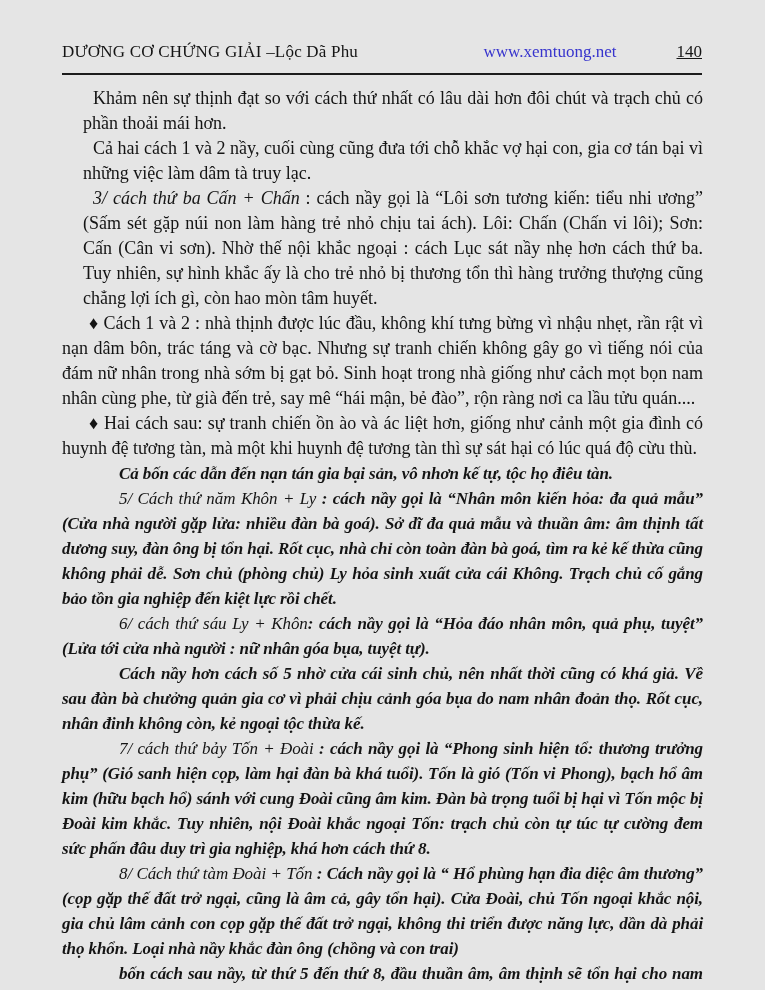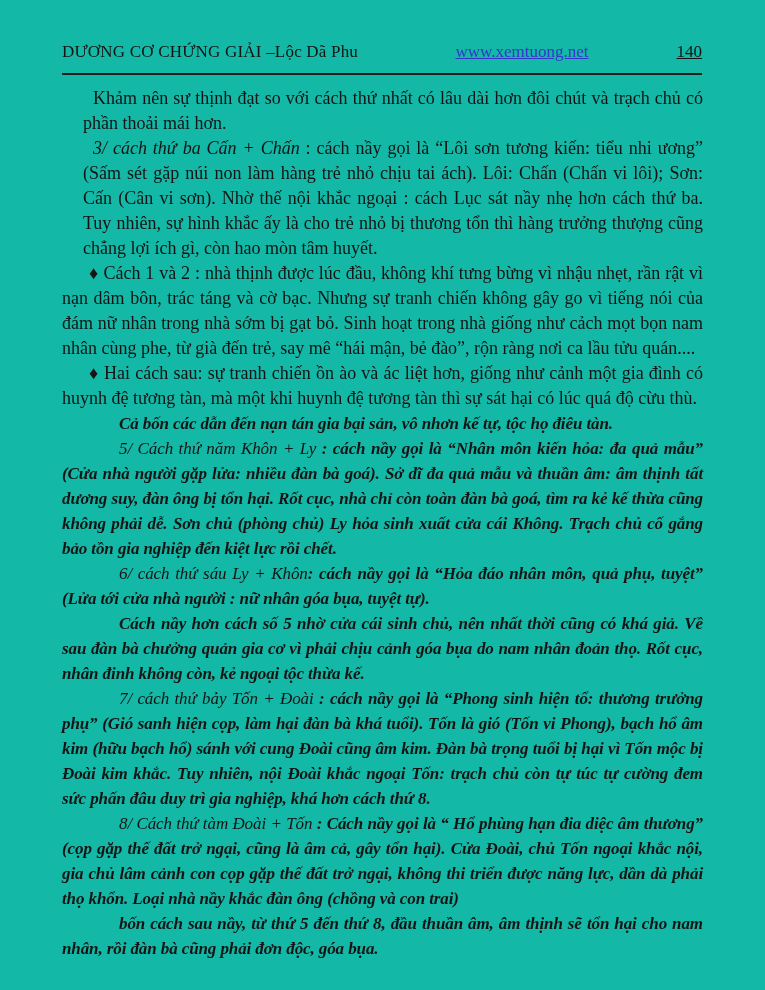--- a/index.html
+++ b/index.html
@@ -12,37 +12,36 @@
     height: 990px;
     overflow: hidden;
     font-family: "Liberation Serif", "DejaVu Serif", serif;
     color: #141414;
   }
   .page {
     width: 765px;
     height: 990px;
     box-sizing: border-box;
     padding: 42px 60px 0 62px;
-    background: #14b8a6;
+    background: #e5e5e5;
   }
   header.page-header {
     display: flex;
     align-items: baseline;
     font-size: 17px;
     width: 640px;
   }
   .hdr-title {
     flex: 1 1 auto;
     letter-spacing: 0.2px;
     white-space: nowrap;
   }
   .hdr-link {
     color: #3734cd;
-    text-decoration: underline;
-    margin-right: 88px;
+    margin-right: 60px;
     white-space: nowrap;
     cursor: pointer;
   }
   .hdr-page {
     white-space: nowrap;
     text-decoration: underline;
   }
   .hdr-rule {
     width: 640px;
     border-bottom: 2px solid #1c1c1c;
@@ -82,20 +81,21 @@
 
 <div class="page">
   <header class="page-header">
     <span class="hdr-title">DƯƠNG CƠ CHỨNG GIẢI –Lộc Dã Phu</span>
     <a class="hdr-link">www.xemtuong.net</a>
     <span class="hdr-page">140</span>
   </header>
   <div class="hdr-rule"></div>
   <main class="doc-body" id="doc-body">
       <p class="para upper"><span class="seg-r">Khảm nên sự thịnh đạt so với cách thứ nhất có lâu dài hơn đôi chút và trạch chủ có phần thoải mái hơn.</span></p>
+      <p class="para upper"><span class="seg-r">Cả hai cách 1 và 2 nầy, cuối cùng cũng đưa tới chỗ khắc vợ hại con, gia cơ tán bại vì những việc làm dâm tà truy lạc.</span></p>
       <p class="para upper"><span class="seg-i">3/ cách thứ ba Cấn + Chấn</span><span class="seg-r"> : cách nầy gọi là “Lôi sơn tương kiến: tiểu nhi ương” (Sấm sét gặp núi non làm hàng trẻ nhỏ chịu tai ách). Lôi: Chấn (Chấn vi lôi); Sơn: Cấn (Cân vi sơn). Nhờ thế nội khắc ngoại : cách Lục sát nầy nhẹ hơn cách thứ ba. Tuy nhiên, sự hình khắc ấy là  cho trẻ nhỏ bị thương tổn thì hàng trưởng thượng cũng chẳng lợi ích gì, còn hao mòn tâm huyết.</span></p>
       <p class="para bullet"><span class="seg-bu">♦ </span><span class="seg-r">Cách 1 và 2 : nhà thịnh được lúc đầu, không khí tưng bừng vì nhậu nhẹt, rần rật vì nạn dâm bôn, trác táng và cờ bạc. Nhưng sự tranh chiến không gây go vì tiếng nói của đám nữ nhân trong nhà sớm bị gạt bỏ. Sinh hoạt trong nhà giống như cảch mọt bọn nam nhân cùng phe, từ già đến trẻ, say mê “hái mận, bẻ đào”, rộn ràng nơi ca lầu tửu quán....</span></p>
       <p class="para bullet"><span class="seg-bu">♦ </span><span class="seg-r">Hai cách sau: sự tranh chiến ồn ào và ác liệt hơn, giống như cảnh một gia đình có huynh đệ tương tàn, mà một khi huynh đệ tương tàn thì sự sát hại có lúc quá độ cừu thù.</span></p>
       <p class="para bold-para"><span class="seg-b">Cả bốn các dẫn đến nạn tán gia bại sản, vô nhơn kế tự, tộc họ điêu tàn.</span></p>
       <p class="para bold-para"><span class="seg-bi">5/ Cách thứ năm Khôn + Ly</span><span class="seg-b"> : cách nầy gọi là “Nhân môn kiến hỏa: đa quả mẫu” (Cửa nhà người gặp lửa: nhiều đàn bà goá). Sở dĩ đa quả mẫu và thuần âm: âm thịnh tất dương suy, đàn ông bị tổn hại. Rốt cục, nhà chỉ còn toàn đàn bà goá, tìm ra kẻ kế thừa cũng không phải dễ. Sơn chủ (phòng chủ) Ly hỏa sinh xuất cửa cái Không. Trạch chủ cố gắng bảo tồn gia nghiệp đến kiệt lực rồi chết.</span></p>
       <p class="para bold-para"><span class="seg-bi">6/ cách thứ sáu Ly + Khôn</span><span class="seg-b">: cách nầy gọi là “Hỏa đáo nhân môn, quả phụ, tuyệt” (Lửa tới cửa nhà người : nữ nhân góa bụa, tuyệt tự).</span></p>
       <p class="para bold-para"><span class="seg-b">Cách nầy hơn cách số 5 nhờ cửa cái sinh chủ, nên nhất thời cũng có khá giả. Về sau đàn bà chưởng quản gia cơ vì phải chịu cảnh góa bụa do nam nhân đoản thọ. Rốt cục, nhân đinh không còn, kẻ ngoại tộc thừa kế.</span></p>
       <p class="para bold-para"><span class="seg-bi">7/ cách thứ bảy Tốn + Đoài</span><span class="seg-b"> : cách nầy gọi là “Phong sinh hiện tổ: thương trưởng phụ” (Gió sanh hiện cọp, làm hại đàn bà khá tuổi). Tốn là gió (Tốn vi Phong), bạch hổ âm kim (hữu bạch hổ) sánh với cung Đoài cũng âm kim. Đàn bà trọng tuổi bị hại vì Tốn mộc bị Đoài kim khắc. Tuy nhiên, nội Đoài khắc ngoại Tốn: trạch chủ còn tự túc tự cường đem sức phấn đâu duy trì gia nghiệp, khá hơn cách thứ 8.</span></p>
       <p class="para bold-para"><span class="seg-bi">8/ Cách thứ tàm Đoài + Tốn</span><span class="seg-b"> : Cách nầy gọi là “ Hổ phùng hạn đia diệc âm thương” (cọp gặp thế đất trở ngại, cũng là âm cả, gây tổn hại). Cửa Đoài, chủ Tốn ngoại khắc nội, gia chủ lâm cảnh con cọp gặp thế đất trở ngại, không thi triển được năng lực, dần dà phải thọ khổn. Loại nhà nầy khắc đàn ông (chồng và con trai)</span></p>
       <p class="para bold-para"><span class="seg-b">bốn cách sau nầy, từ thứ 5 đến thứ 8, đầu thuần âm, âm thịnh sẽ tổn hại cho nam nhân, rồi đàn bà cũng phải đơn độc, góa bụa.</span></p>

